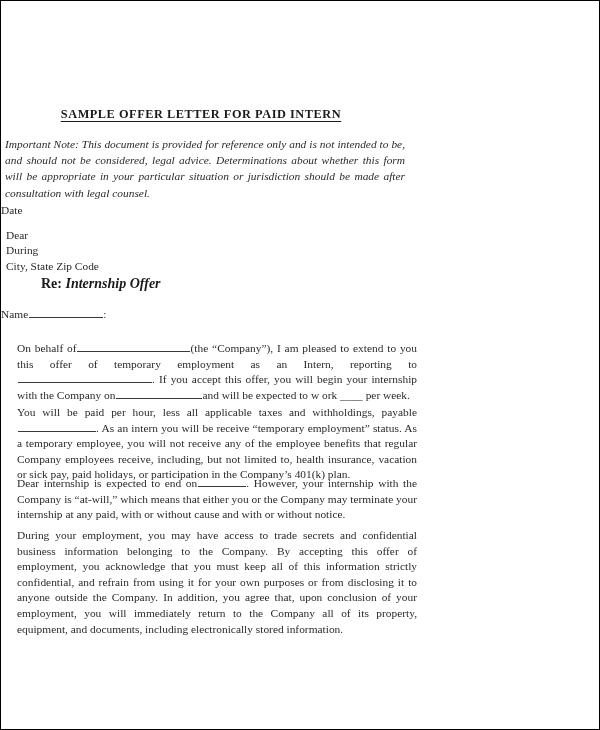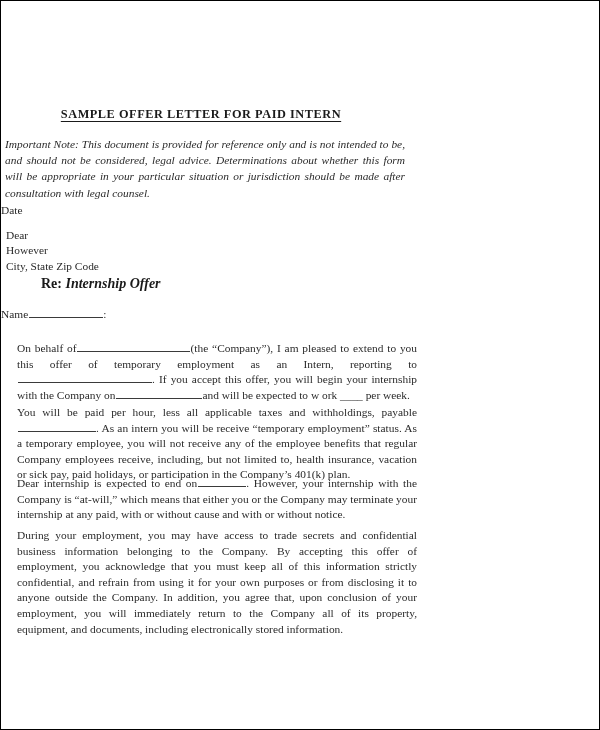--- a/index.html
+++ b/index.html
@@ -116,21 +116,21 @@
   <div class="title-wrap">
     <h1 class="doc-title">SAMPLE OFFER LETTER FOR PAID INTERN</h1>
   </div>
 
   <p class="note">Important Note:  This document is provided for  reference only  and  is  not  intended to be,  and  should  not  be  considered,  legal  advice.  Determinations  about  whether  this form  will  be  appropriate  in  your  particular  situation  or  jurisdiction  should  be  made after  consultation with legal  counsel.</p>
 
   <div class="date-line">Date</div>
 
   <div class="addr-block">
     <div>Dear</div>
-    <div>However</div>
+    <div>During</div>
     <div>City, State  Zip Code</div>
   </div>
 
   <div class="re-line">
     <span class="re-label">Re:</span><span>&nbsp;</span><span class="re-subject">Internship Offer</span>
   </div>
 
   <div class="salutation">
     <span>Name</span><span class="blank" style="width:74px"></span><span>:</span>
   </div>

